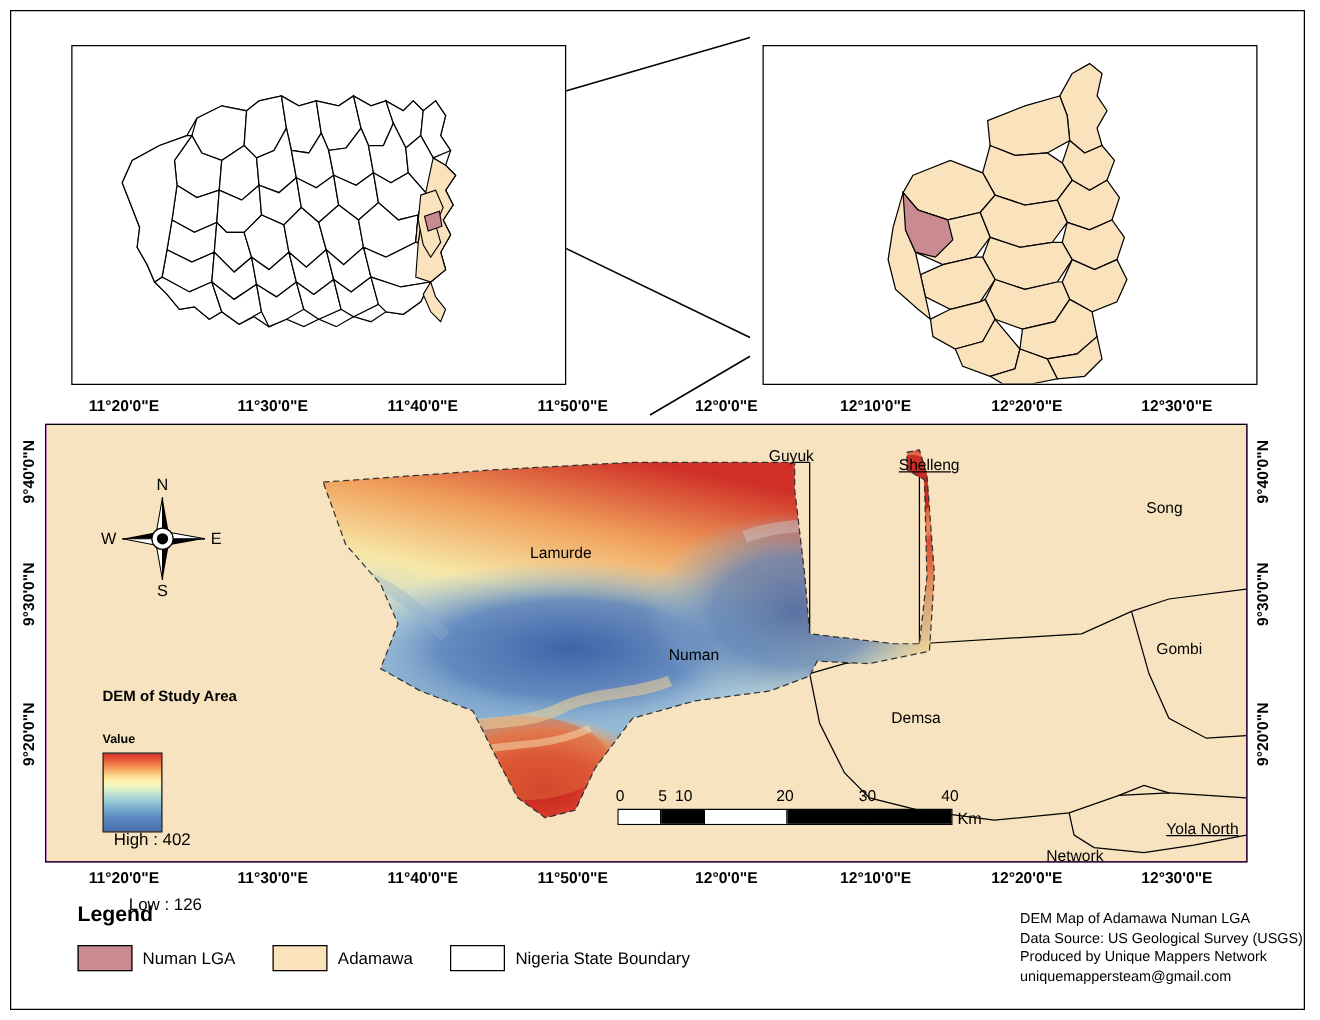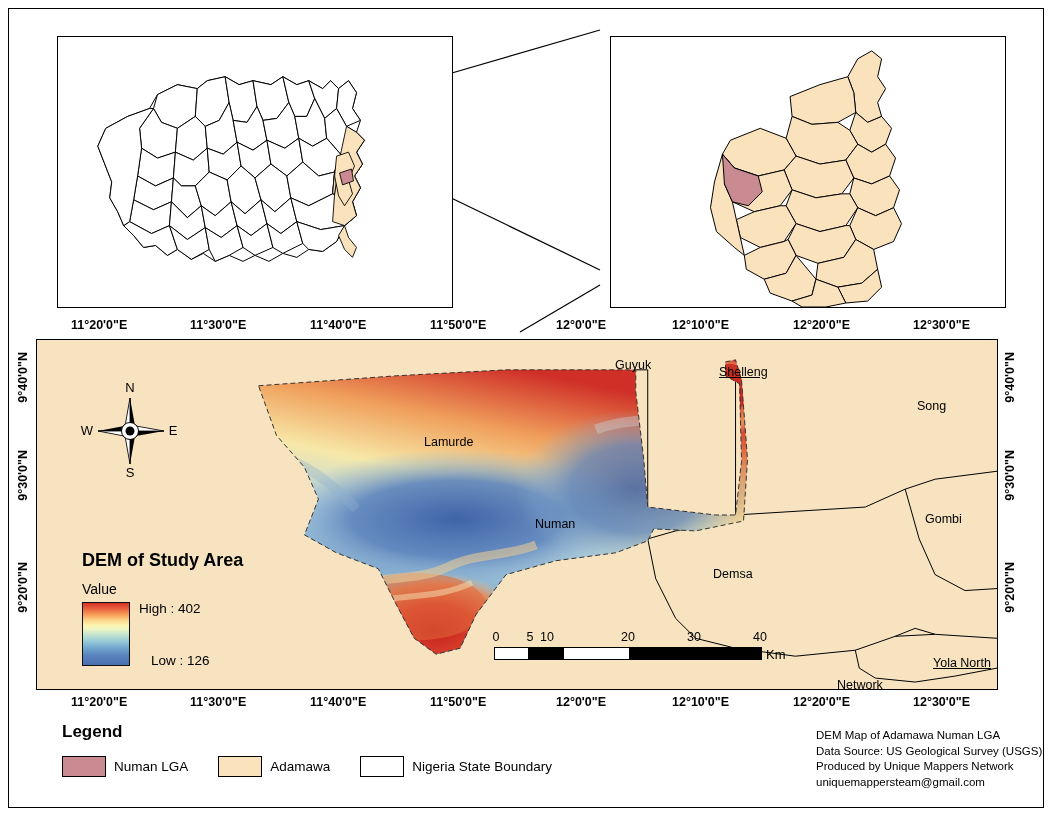--- a/index.html
+++ b/index.html
@@ -111,32 +111,33 @@
   #north-arrow svg { display:block; }
 
   
   #dem-legend {
     position: absolute;
     left: 82px;
     top: 550px;
     width: 230px;
   }
   #dem-legend .dem-title {
-    font-size: 18px;
+    font-size: 12px;
     font-weight: bold;
-    margin-bottom: 10px;
+    margin-bottom: 22px;
   }
   #dem-legend .dem-sub {
-    font-size: 14px;
-    font-weight: normal;
+    font-size: 10px;
+    font-weight: bold;
     margin-bottom: 5px;
   }
   .ramp-row {
     display: flex;
-    align-items: center;
+    align-items: flex-start;
+    flex-direction: column;
   }
   .ramp {
     width: 46px;
     height: 62px;
     border: 1px solid #111;
     background: linear-gradient(to bottom,
       #d73027 0%,
       #e8603c 9%,
       #f79d59 19%,
       #fdd78b 28%,

